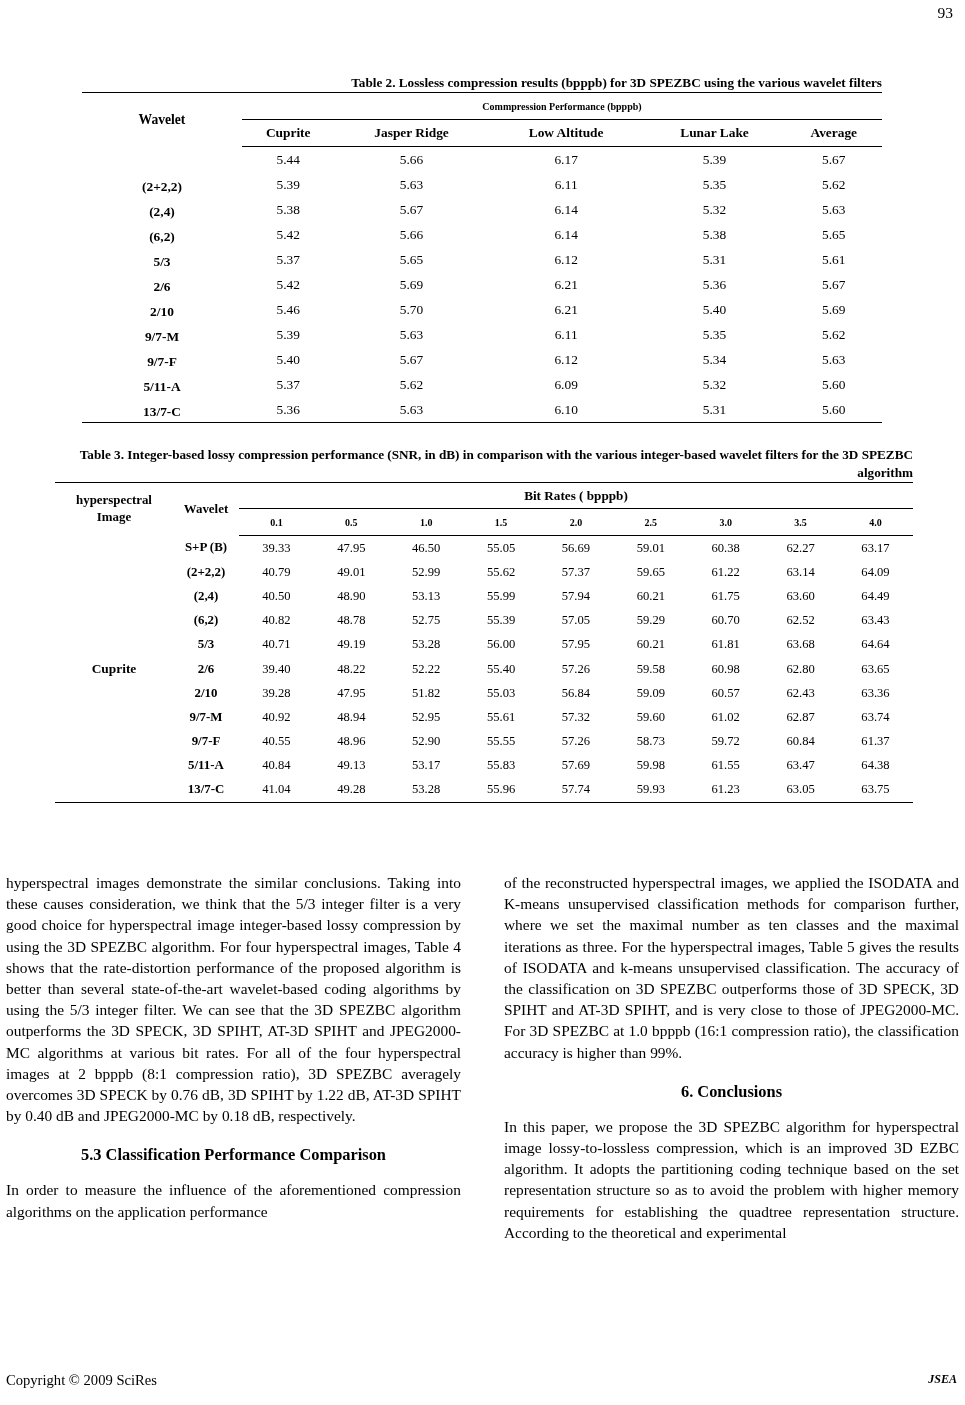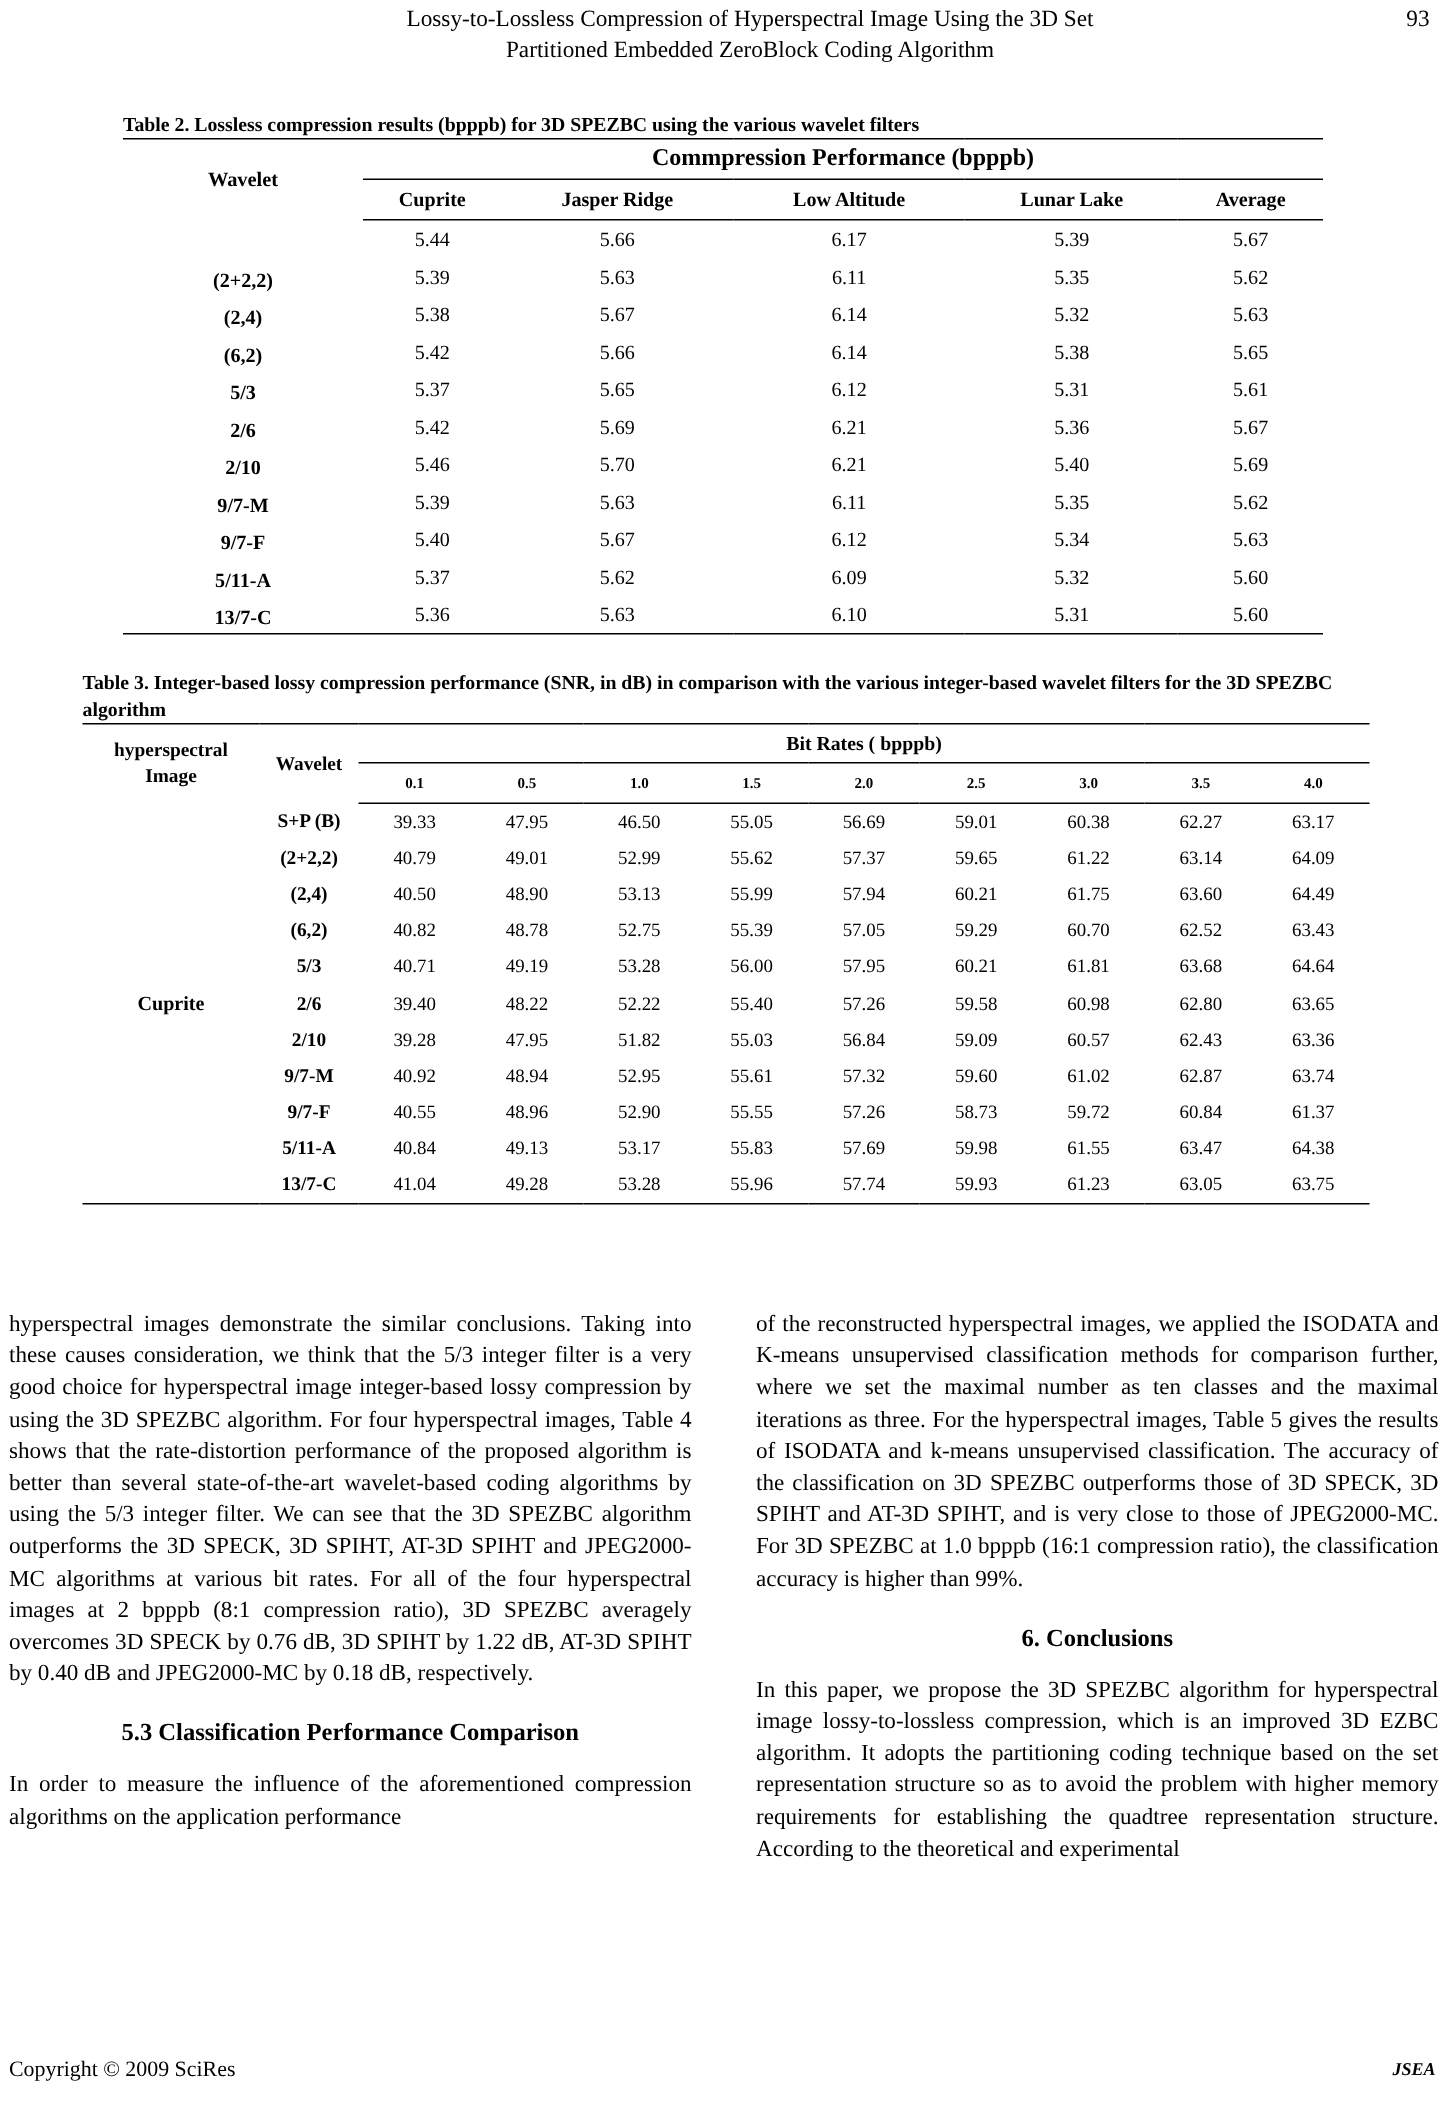--- a/index.html
+++ b/index.html
@@ -43,21 +43,21 @@
   }
 
   
   .table-block { position: absolute; }
 
   .table-caption {
     font-family: "Liberation Serif", "DejaVu Serif", serif;
     font-weight: bold;
     font-size: 13.2px;
     line-height: 18px;
-    text-align: left;
+    text-align: right;
   }
 
   table.sci {
     border-collapse: collapse;
     width: 100%;
     font-family: "Liberation Serif", "DejaVu Serif", serif;
   }
   table.sci td, table.sci th {
     padding: 0;
     font-weight: normal;
@@ -68,21 +68,21 @@
   .rule-top   { border-top: 1.6px solid #000; }
   .rule-bot   { border-bottom: 1.1px solid #000; }
   .rule-thick { border-bottom: 1.6px solid #000; }
 
   
   #table2-block { left: 82px; top: 74px; width: 800px; }
   #table2 th.col-head,
   #table2 td { font-size: 13.4px; }
   #table2 th.group {
     font-weight: bold;
-    font-size: 16px;
+    font-size: 10px;
     height: 26px;
     text-align: center;
   }
   #table2 th.col-head {
     font-weight: bold;
     height: 26px;
     text-align: center;
   }
   #table2 th.stub {
     font-weight: bold;
@@ -197,24 +197,20 @@
     top: 0;
     font-size: 12px;
     font-weight: bold;
     font-style: italic;
   }
 </style>
 </head>
 <body>
 
 <div class="page-header">
-  <div class="running-title">
-    <span>Lossy-to-Lossless Compression of Hyperspectral Image Using the 3D Set</span><br>
-    <span>Partitioned Embedded ZeroBlock Coding Algorithm</span>
-  </div>
   <div class="page-number">93</div>
 </div>
 
 <div class="table-block" id="table2-block">
   <div class="table-caption">Table 2. Lossless compression results (bpppb) for 3D SPEZBC using the various wavelet filters</div>
   <table class="sci" id="table2">
     <thead>
       <tr>
         <th class="stub rule-top" rowspan="2">Wavelet</th>
         <th class="group rule-top rule-bot" colspan="5">Commpression Performance (bpppb)</th>

